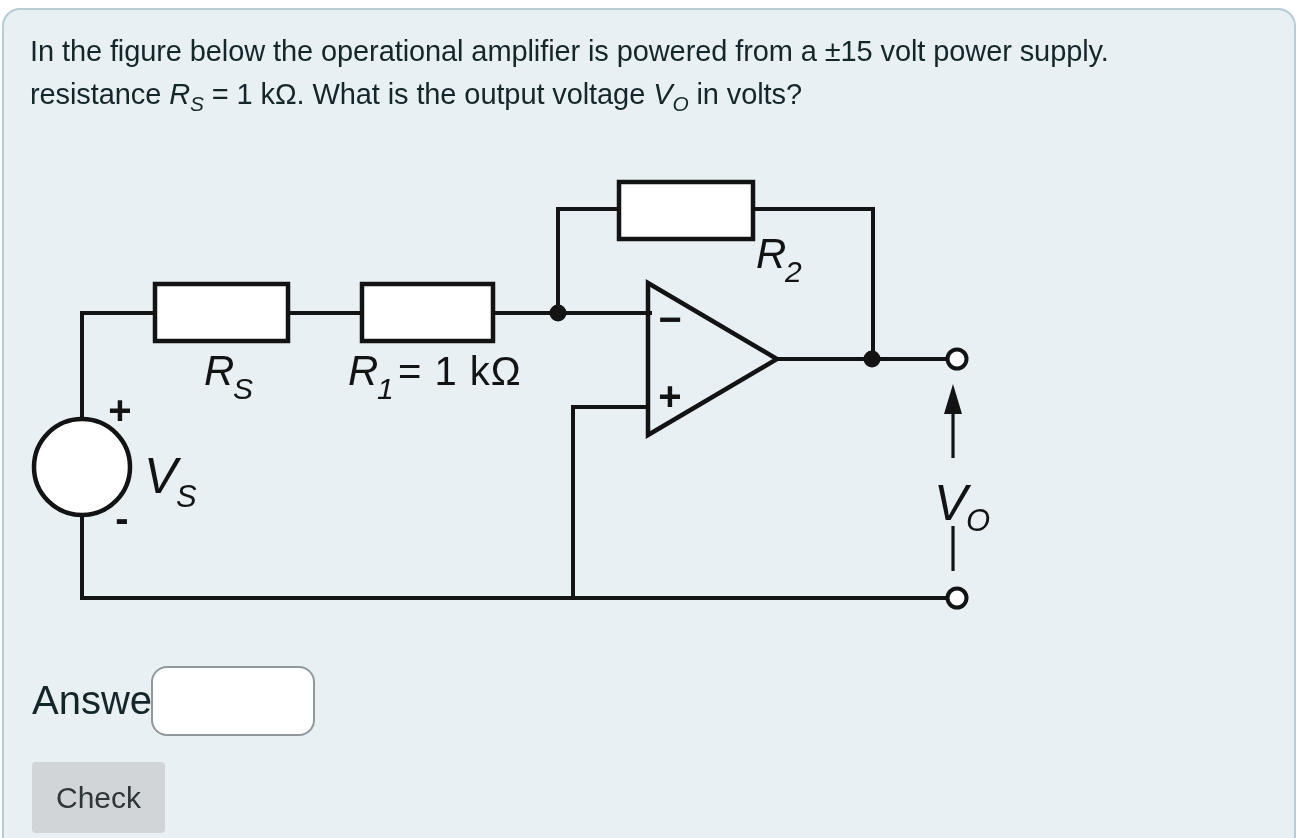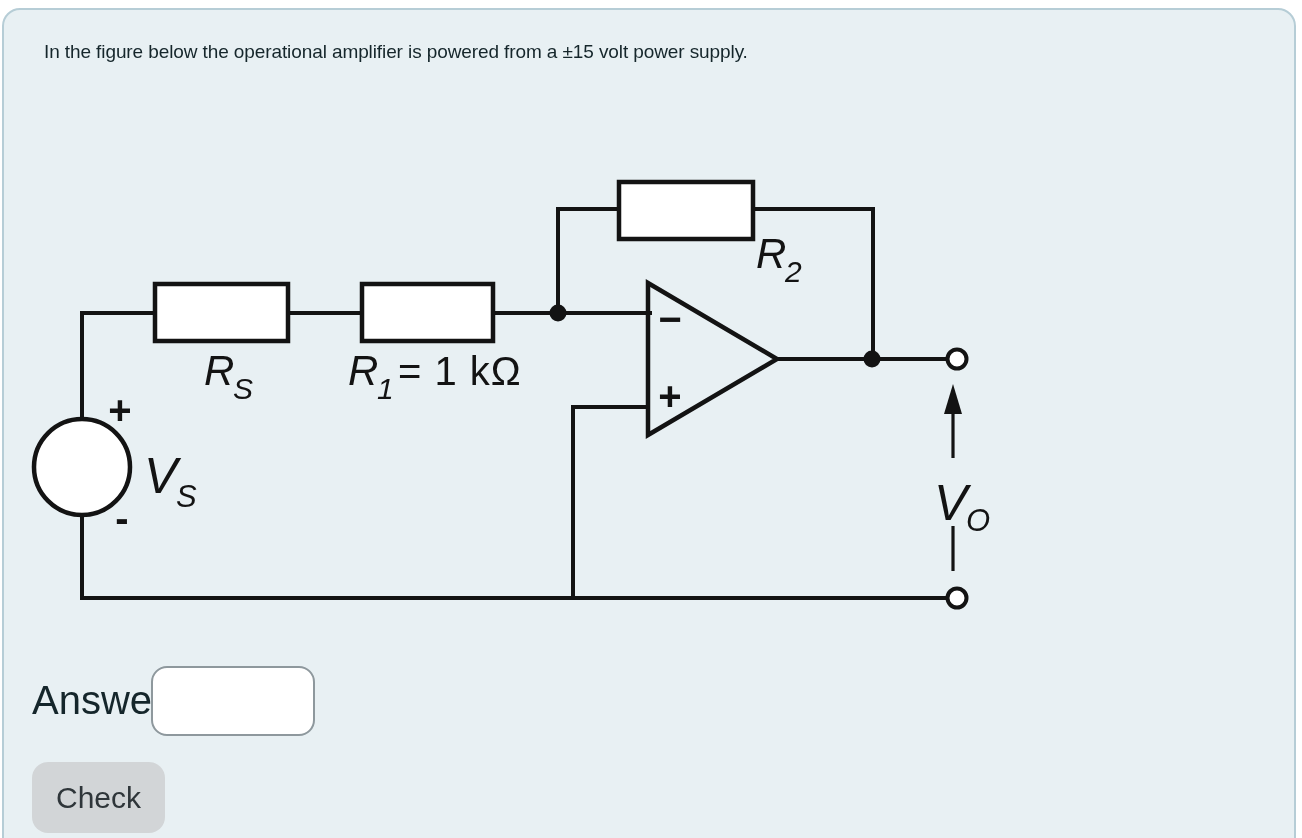--- a/index.html
+++ b/index.html
@@ -22,23 +22,23 @@
   .panel {
     position: absolute;
     left: 2px; top: 8px;
     width: 1294px; height: 880px;
     background: var(--panel-bg);
     border: 2px solid var(--panel-border);
     border-radius: 18px;
   }
   .question {
     position: absolute;
-    left: 44px; top: 30px;
+    left: 30px; top: 30px;
     width: 1240px;
-    font-size: 19px;
+    font-size: 29px;
     line-height: 43px;
     color: var(--text);
     letter-spacing: -0.1px;
   }
   .question .var { font-style: italic; }
   .question sub { font-size: 0.72em; line-height: 0; }
   svg.circuit {
     position: absolute;
     left: 0; top: 0;
     pointer-events: none;
@@ -73,33 +73,34 @@
     padding: 0 14px;
     outline: none;
   }
   .check-button {
     position: absolute;
     left: 32px; top: 762px;
     width: 133px; height: 71px;
     background: var(--button-bg);
     color: var(--button-text);
     border: none;
-    border-radius: 16px;
+    border-radius: 4px;
     font-family: "Liberation Sans", sans-serif;
     font-size: 30px;
     cursor: pointer;
   }
 </style>
 </head>
 <body>
 
 <div class="panel"></div>
 
 <div class="question">
     <div><span>In the figure below the operational amplifier is powered from a ±15 volt power supply.</span></div>
+    <div><span>resistance </span><span class="var">R</span><sub class="var">S</sub><span> = 1 kΩ. What is the output voltage </span><span class="var">V</span><sub class="var">O</sub><span> in volts?</span></div>
   </div>
 
 <svg class="circuit" width="1302" height="838" viewBox="0 0 1302 838">
 
   <g class="wire-g">
     <path d="M82 313 H155 M288 313 H362 M493 313 H650"></path>
     <path d="M558 313 V209 H619"></path>
     <path d="M753 209 H873 V359"></path>
     <path d="M777 359 H947"></path>
     <path d="M648 407 H573 V598"></path>

